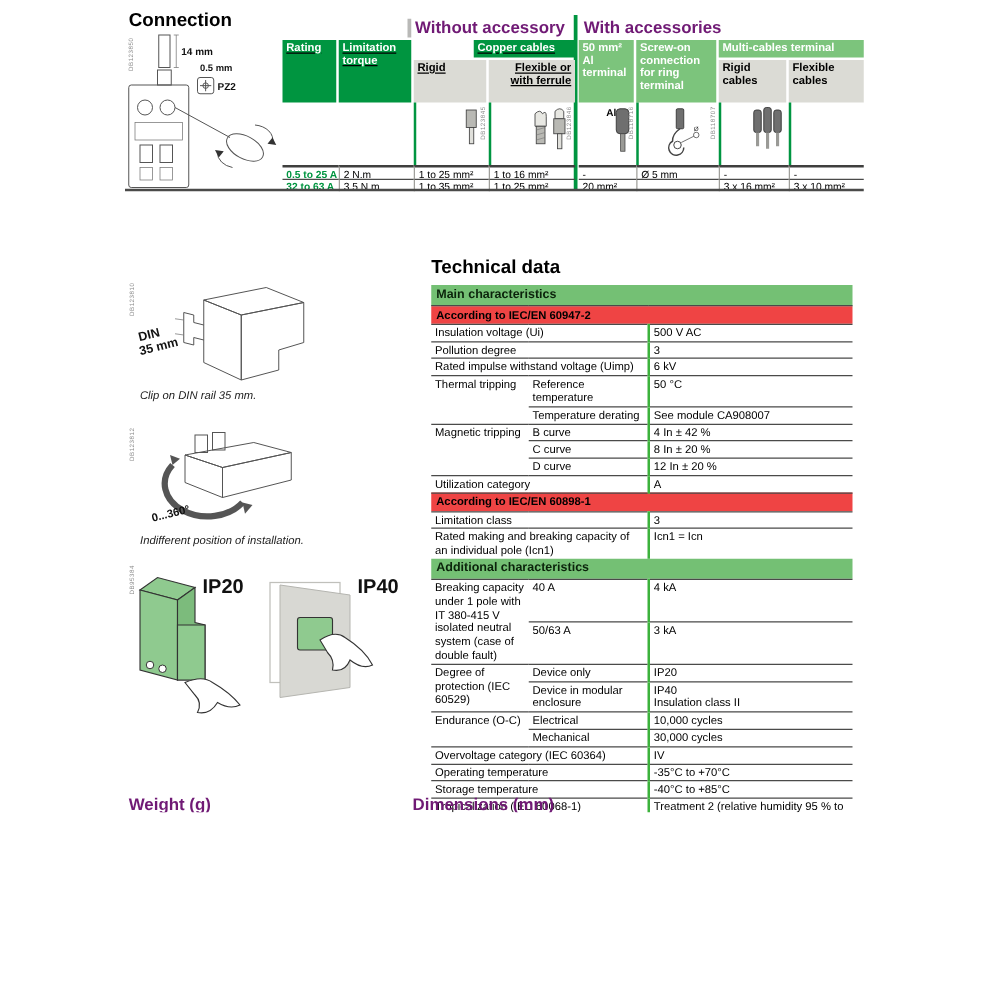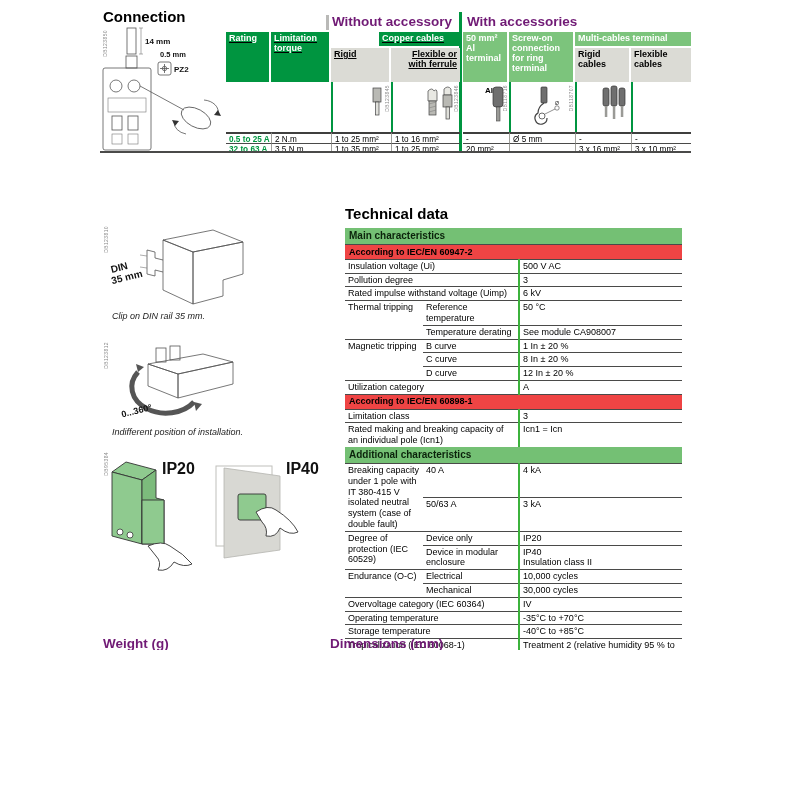--- a/index.html
+++ b/index.html
@@ -295,21 +295,21 @@
           <td>Reference temperature</td>
           <td class="val">50 °C</td>
         </tr>
     <tr>
           <td>Temperature derating</td>
           <td class="val">See module CA908007</td>
         </tr>
     <tr>
           <td rowspan="3">Magnetic tripping</td>
           <td>B curve</td>
-          <td class="val">1 In ± 20 %</td>
+          <td class="val">4 In ± 42 %</td>
         </tr>
     <tr>
           <td>C curve</td>
           <td class="val">8 In ± 20 %</td>
         </tr>
     <tr>
           <td>D curve</td>
           <td class="val">12 In ± 20 %</td>
         </tr>
     <tr>

